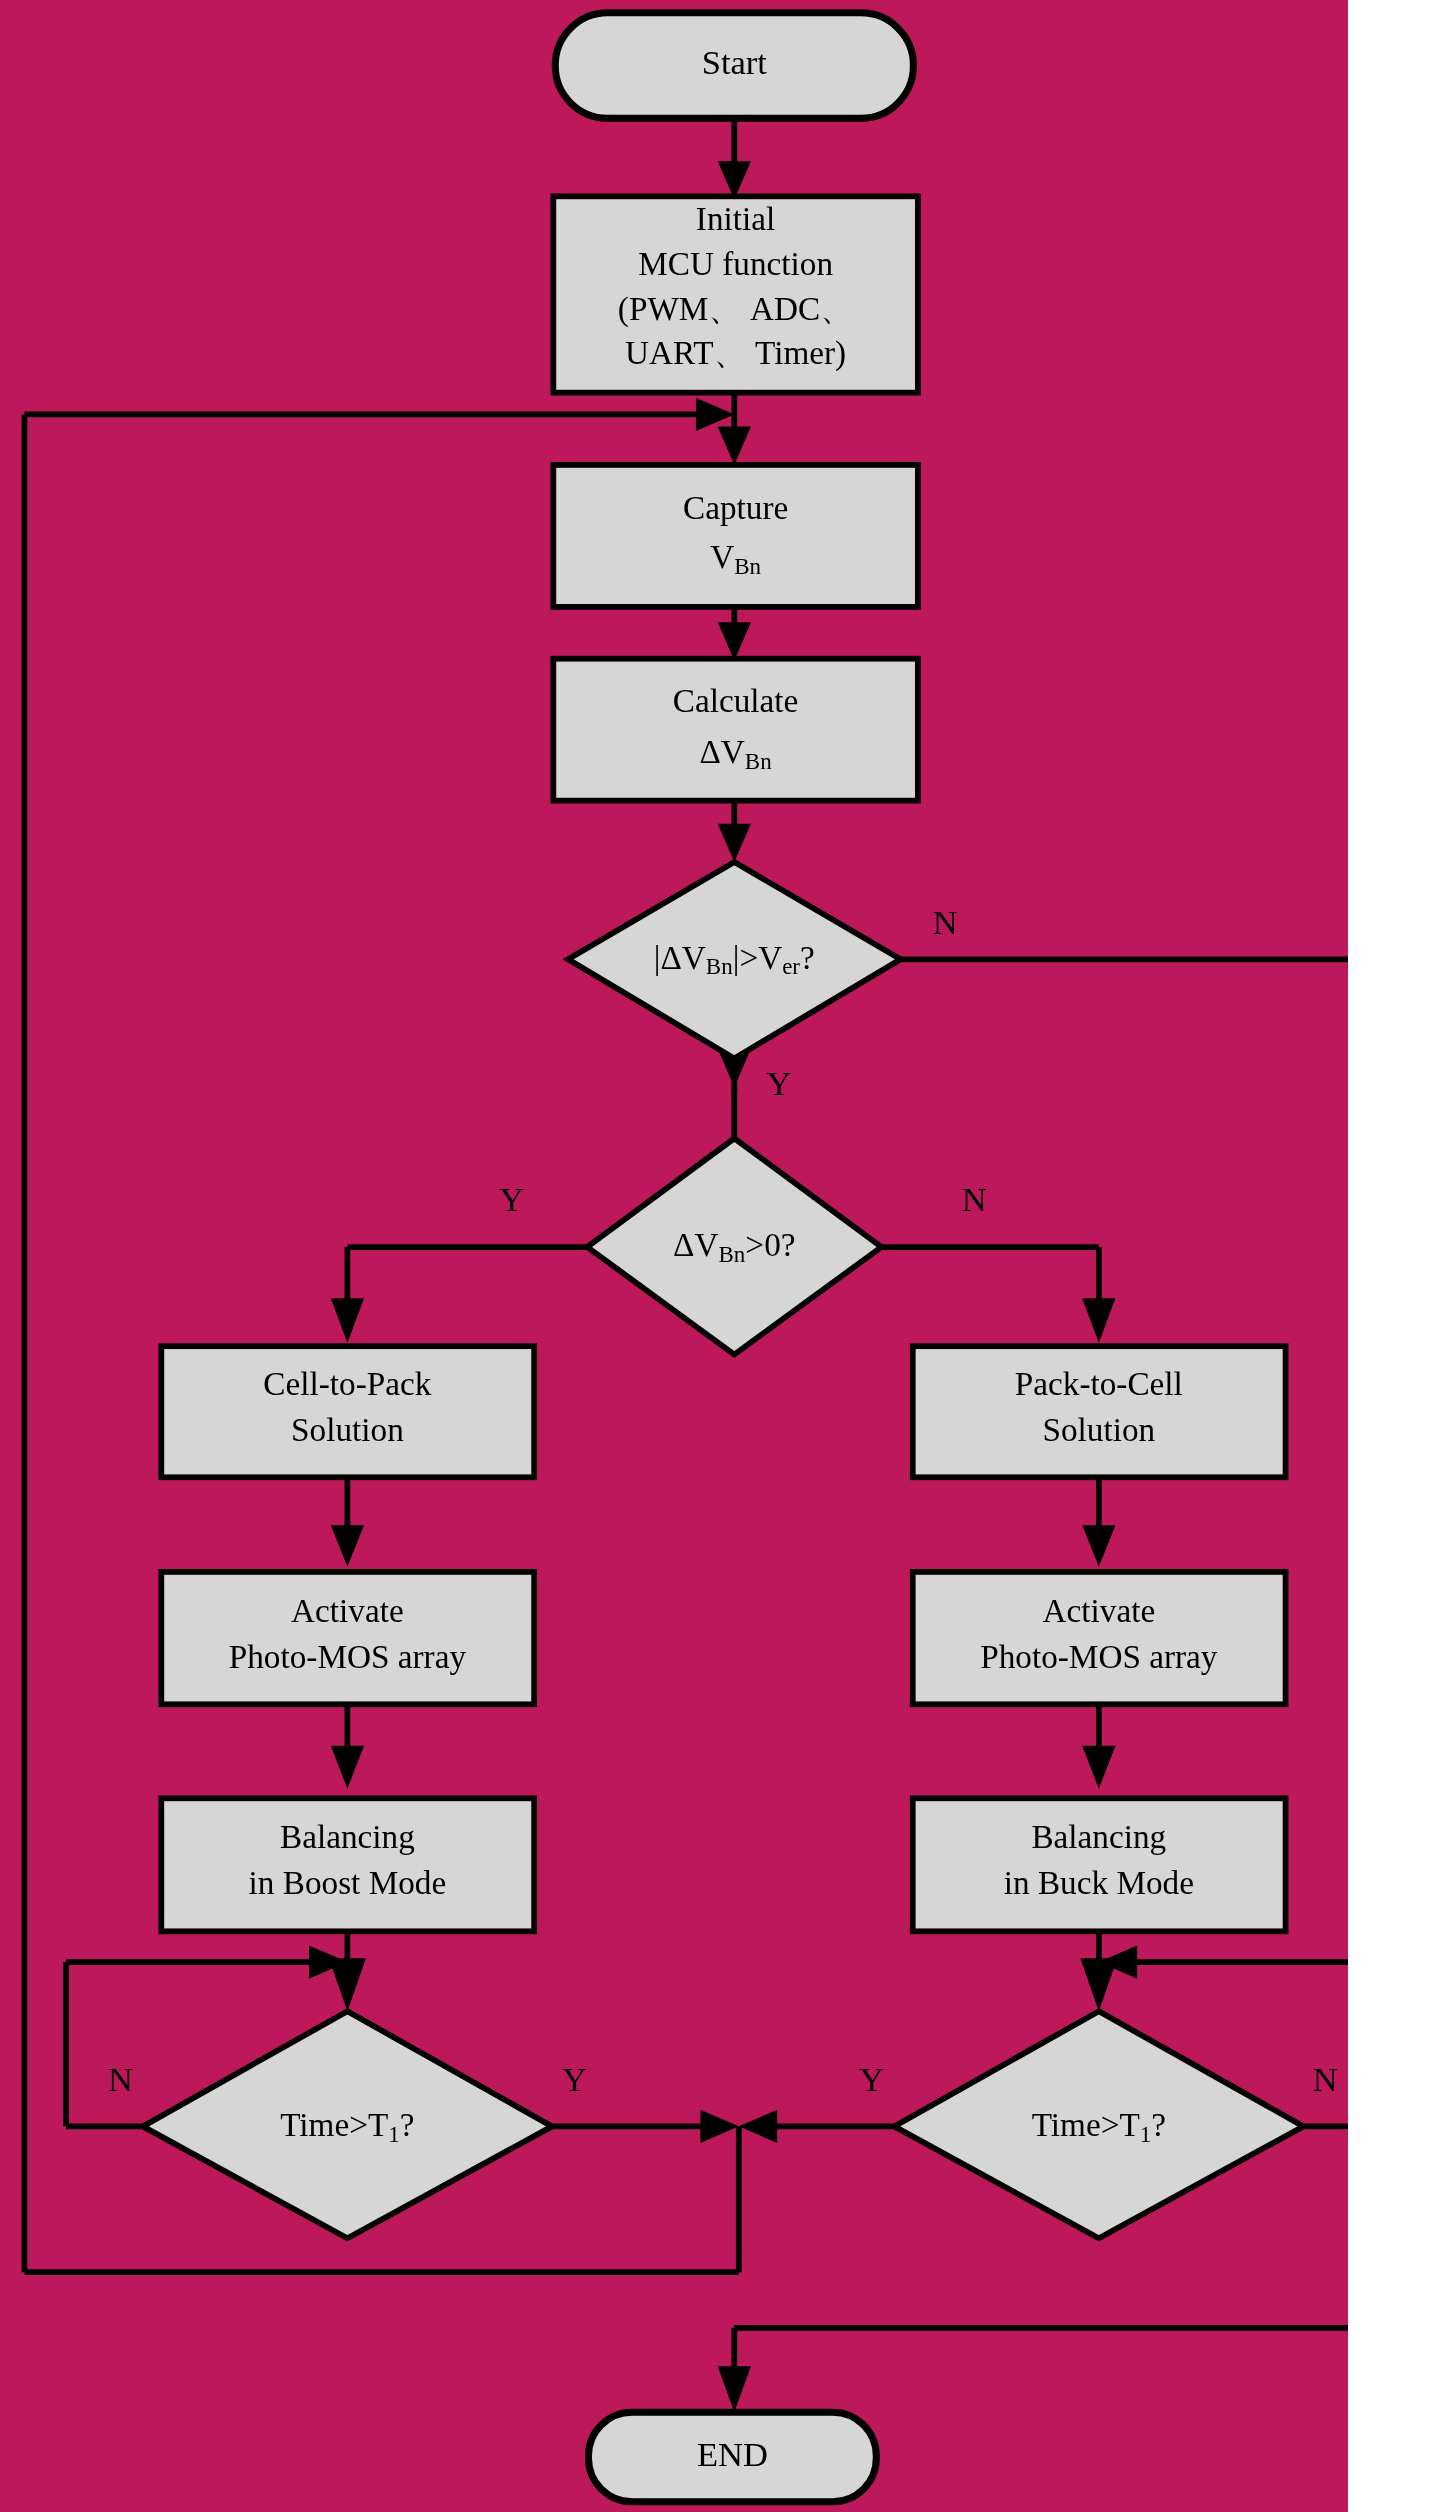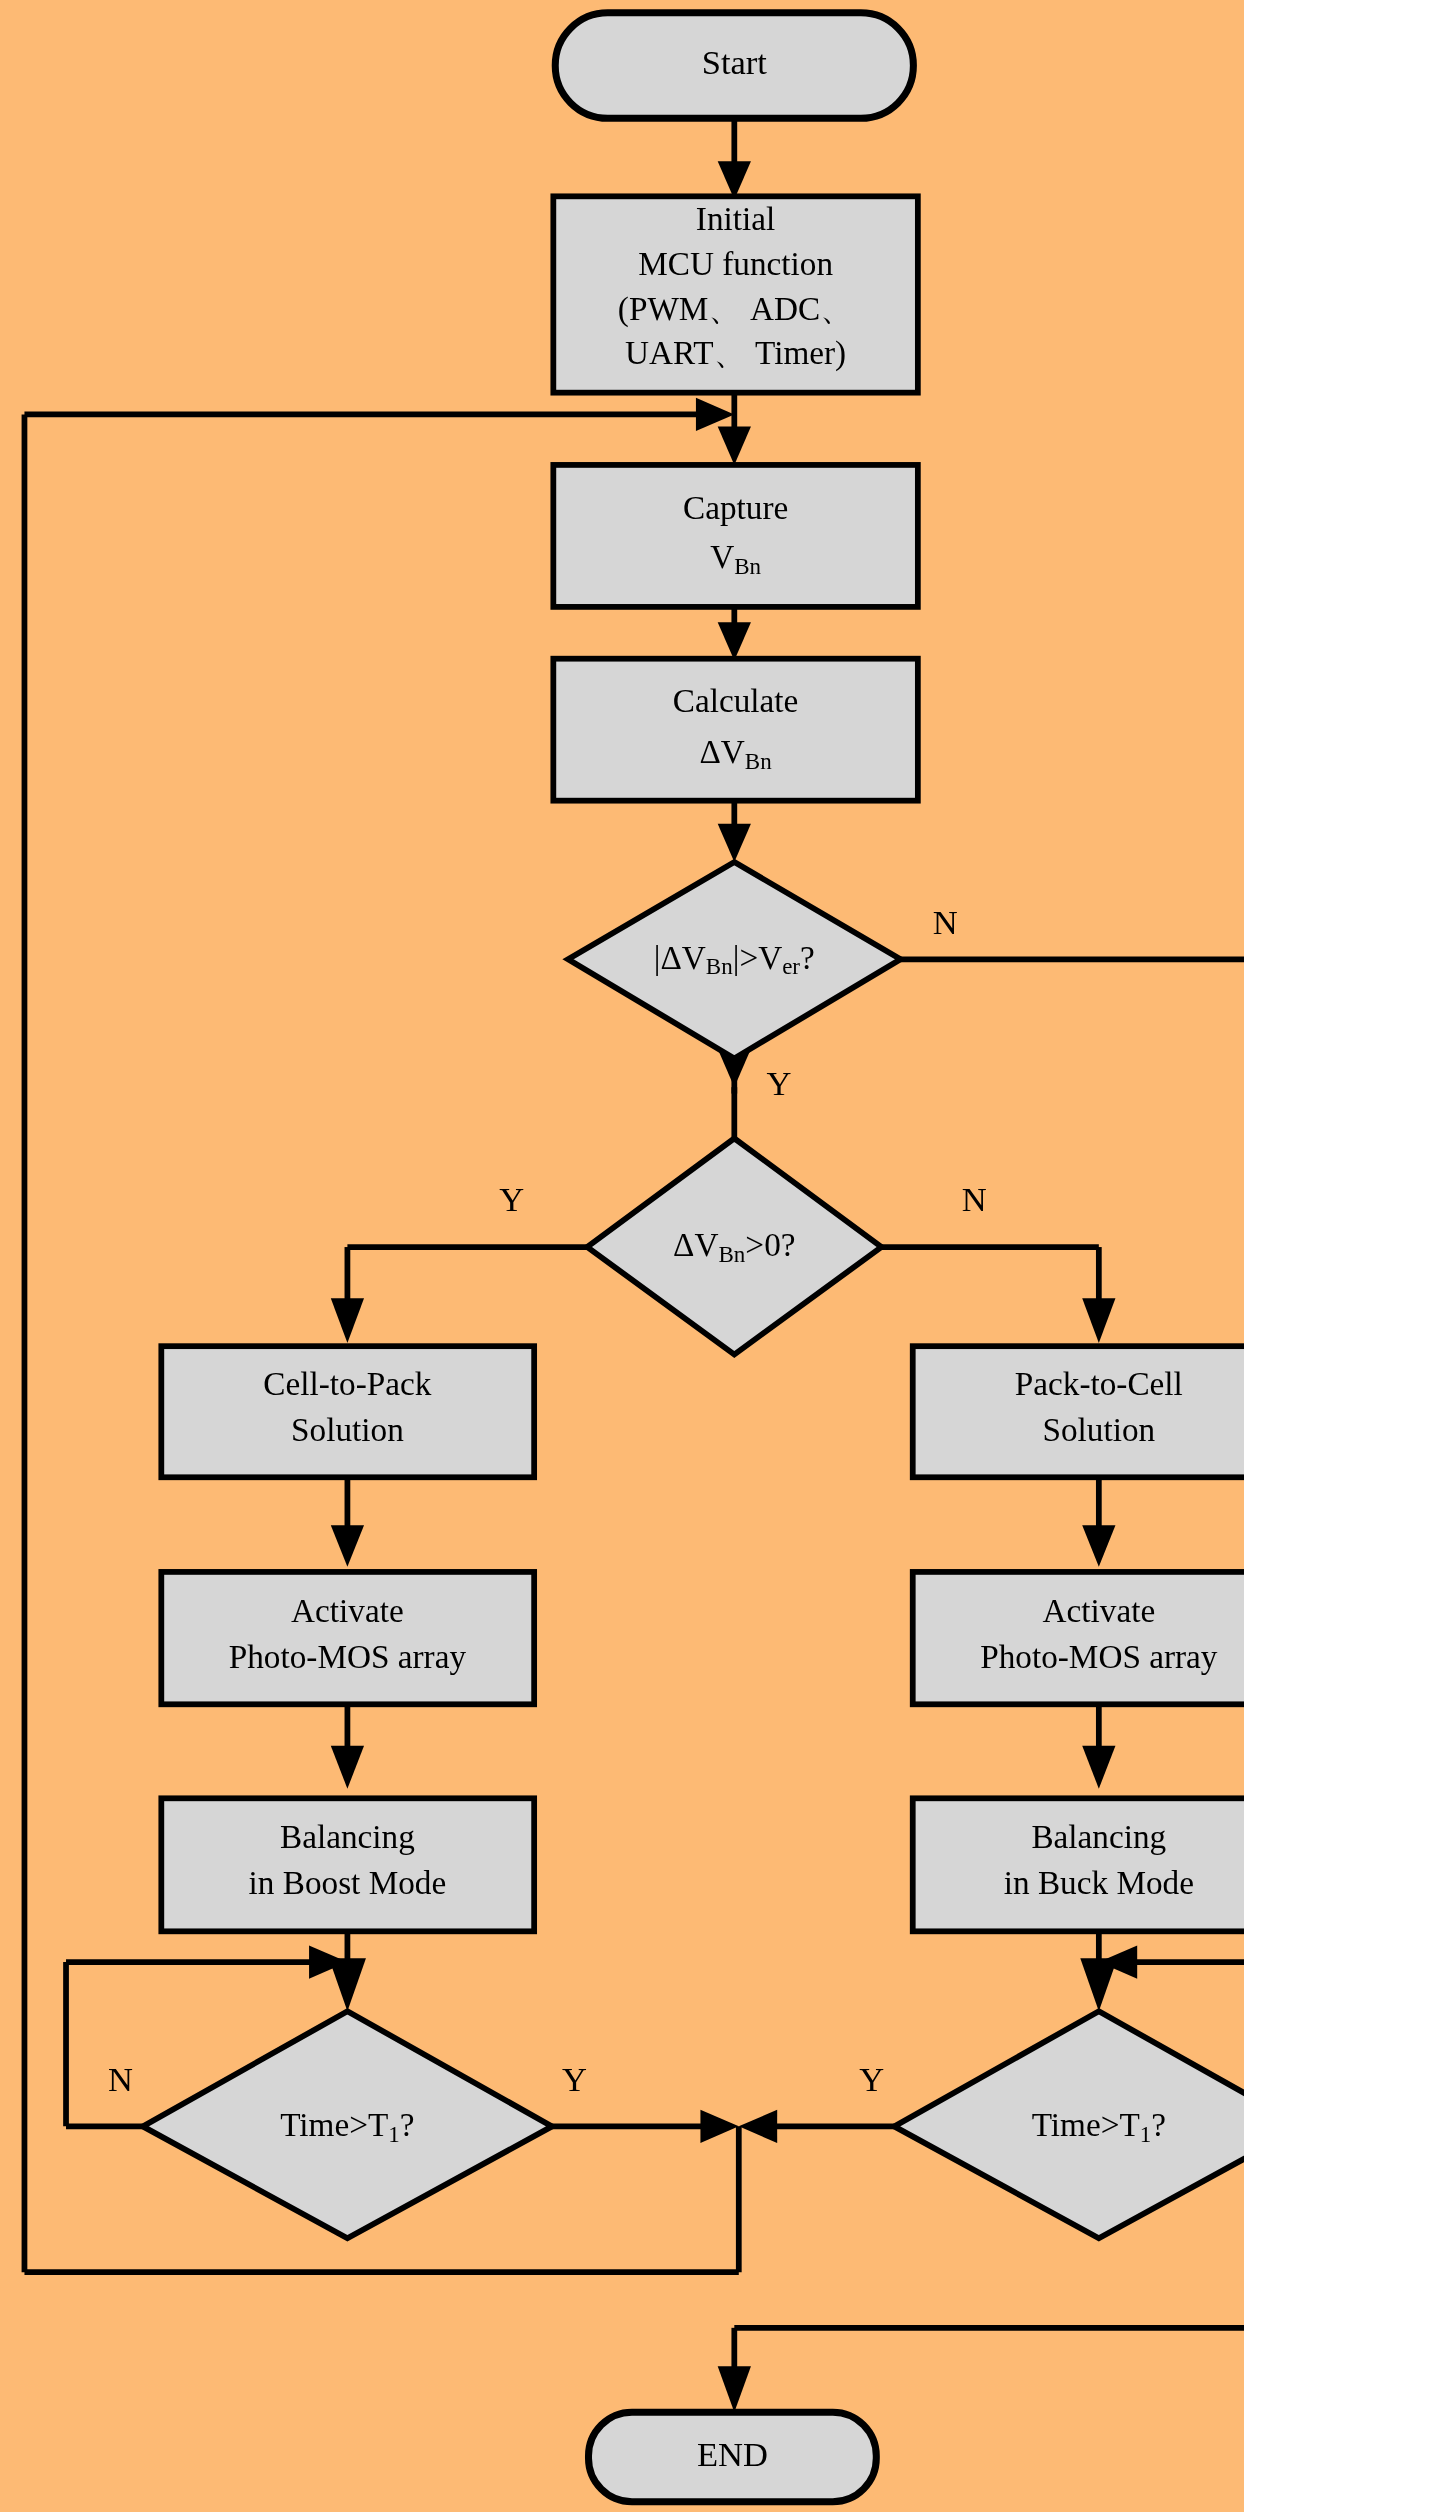--- a/index.html
+++ b/index.html
@@ -1,17 +1,17 @@
 <!DOCTYPE html>
 <html style="font-size:10.2px"><head>
 <meta charset="utf-8">
 <style>
   html,body{margin:0;padding:0;background:#ffffff;}
   body{font-family:"Liberation Serif", serif;}
-  #page{position:relative;width:1244px;height:2512px;background:#fdba74;overflow:hidden;}
+  #page{position:relative;width:1348px;height:2512px;background:#be185d;overflow:hidden;}
   svg#flow{position:absolute;left:0;top:0;width:1452px;height:2512px;}
   .shape{fill:#d6d6d6;stroke:#000000;stroke-width:9;}
   .shape-term{fill:#d6d6d6;stroke:#000000;stroke-width:11;}
   .conn{stroke:#000000;stroke-width:9;fill:none;}
   .arrowhead{fill:#000000;stroke:none;}
   .nodetext{font-family:"Liberation Serif", serif;font-size:52px;fill:#000;text-anchor:middle;dominant-baseline:middle;}
   .nodetext-term{font-family:"Liberation Serif", serif;font-size:54px;fill:#000;text-anchor:middle;dominant-baseline:middle;}
   .sub{font-size:36px;}
   .edgelabel{font-family:"Liberation Serif", serif;font-size:54px;fill:#000;text-anchor:middle;dominant-baseline:middle;}
 </style>

